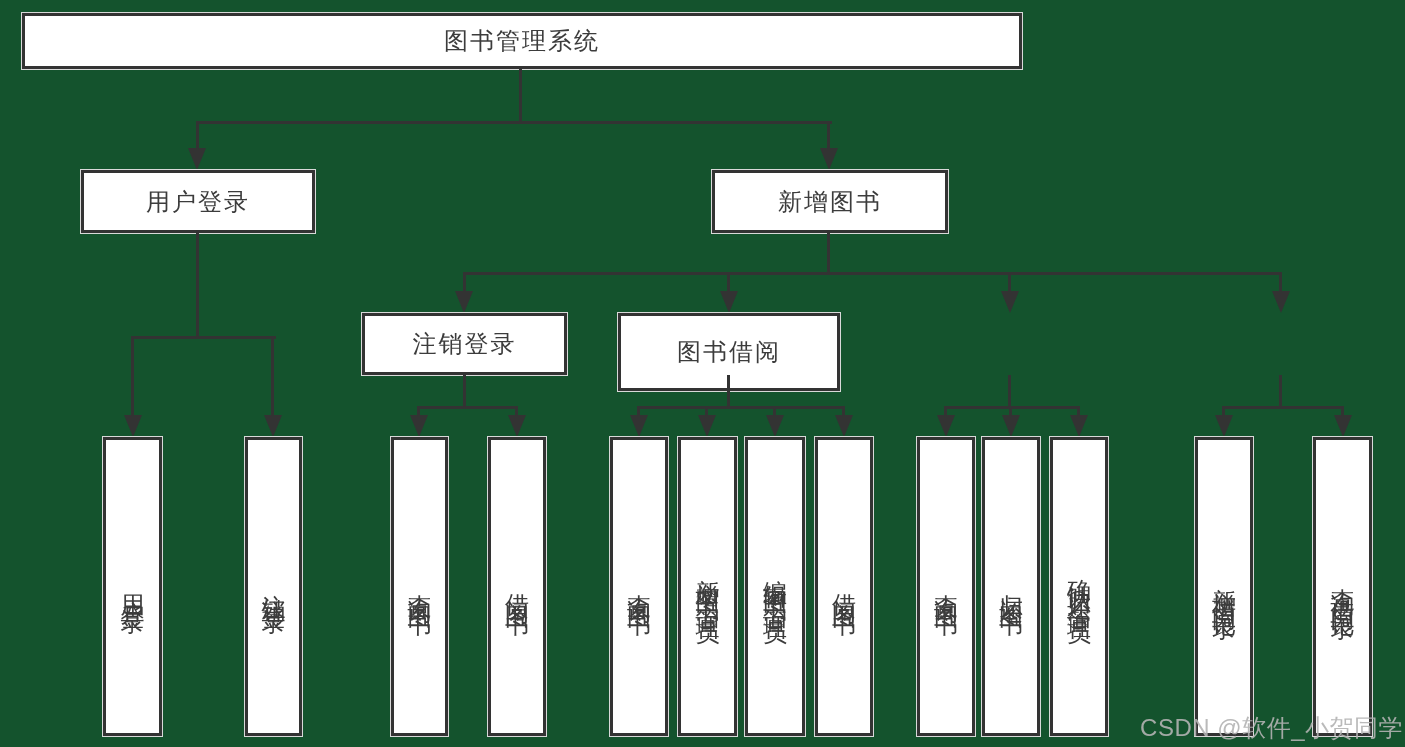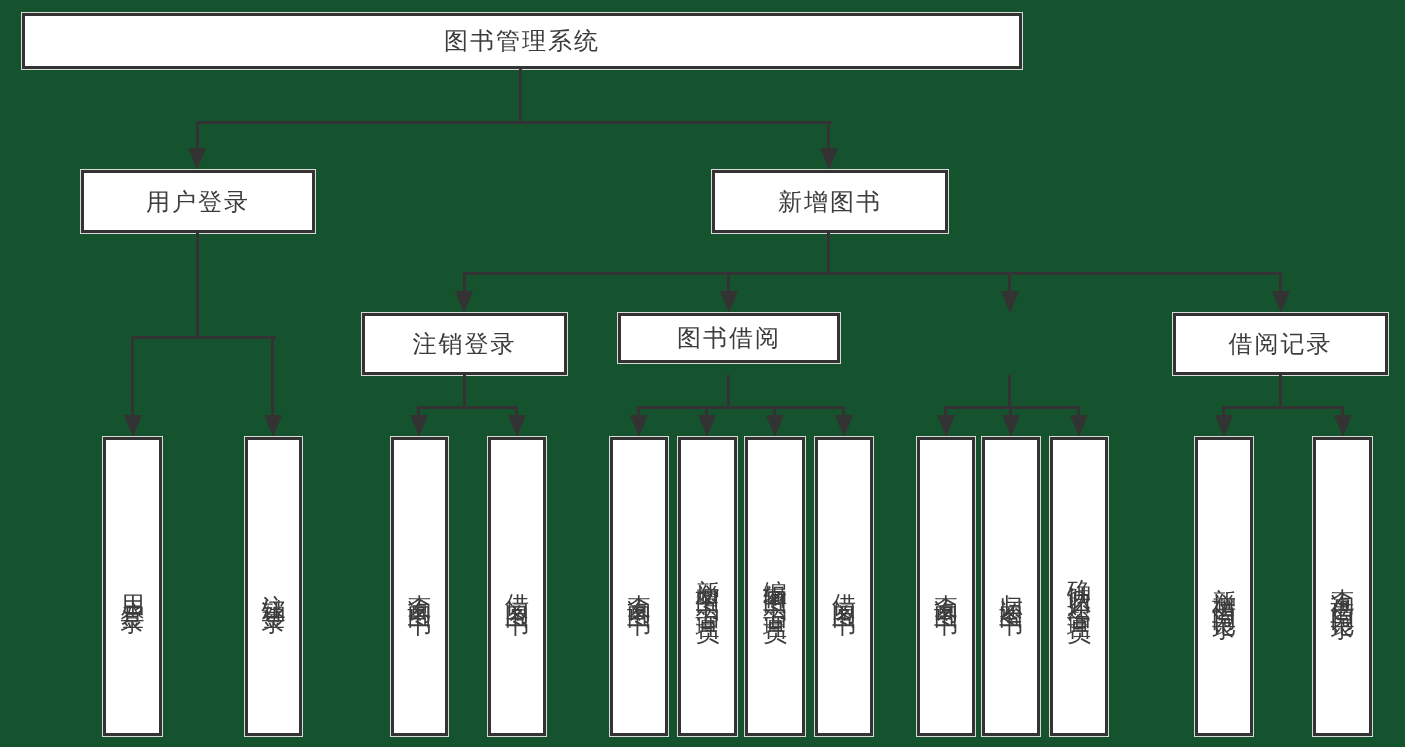--- a/index.html
+++ b/index.html
@@ -54,25 +54,22 @@
   <div class="vline" style="left:727px;top:272px;height:21px;"></div>
   <div class="arrow" style="left:720px;top:291px;"></div>
   <div class="vline" style="left:1008px;top:272px;height:21px;"></div>
   <div class="arrow" style="left:1001px;top:291px;"></div>
   <div class="vline" style="left:1279px;top:272px;height:21px;"></div>
   <div class="arrow" style="left:1272px;top:291px;"></div>
 
   <div class="box" style="left:362px;top:313px;width:205px;height:62px;">
     <span class="hlabel">注销登录</span>
   </div>
-  <div class="box" style="left:618px;top:313px;width:222px;height:50px;">
+  <div class="box" style="left:618px;top:313px;width:222px;height:78px;">
     <span class="hlabel">图书借阅</span>
-  </div>
-  <div class="box" style="left:1173px;top:313px;width:215px;height:62px;">
-    <span class="hlabel">借阅记录</span>
   </div>
 
   <div class="vline" style="left:463px;top:375px;height:31px;"></div>
   <div class="hline" style="left:418px;top:406px;width:100px;"></div>
   <div class="vline" style="left:417px;top:406px;height:11px;"></div>
   <div class="arrow" style="left:410px;top:415px;"></div>
   <div class="vline" style="left:515px;top:406px;height:11px;"></div>
   <div class="arrow" style="left:508px;top:415px;"></div>
 
   <div class="vline" style="left:727px;top:375px;height:31px;"></div>
@@ -139,14 +136,15 @@
     <span class="vtext">确认归还（管理员）</span>
   </div>
 
   <div class="box" style="left:1195px;top:437px;width:58px;height:299px;">
     <span class="vtext">新增借阅记录</span>
   </div>
   <div class="box" style="left:1313px;top:437px;width:59px;height:299px;">
     <span class="vtext">查询借阅记录</span>
   </div>
 
+  <div class="watermark">CSDN @软件_小贺同学</div>
 
 </div>
 
 </body></html>

